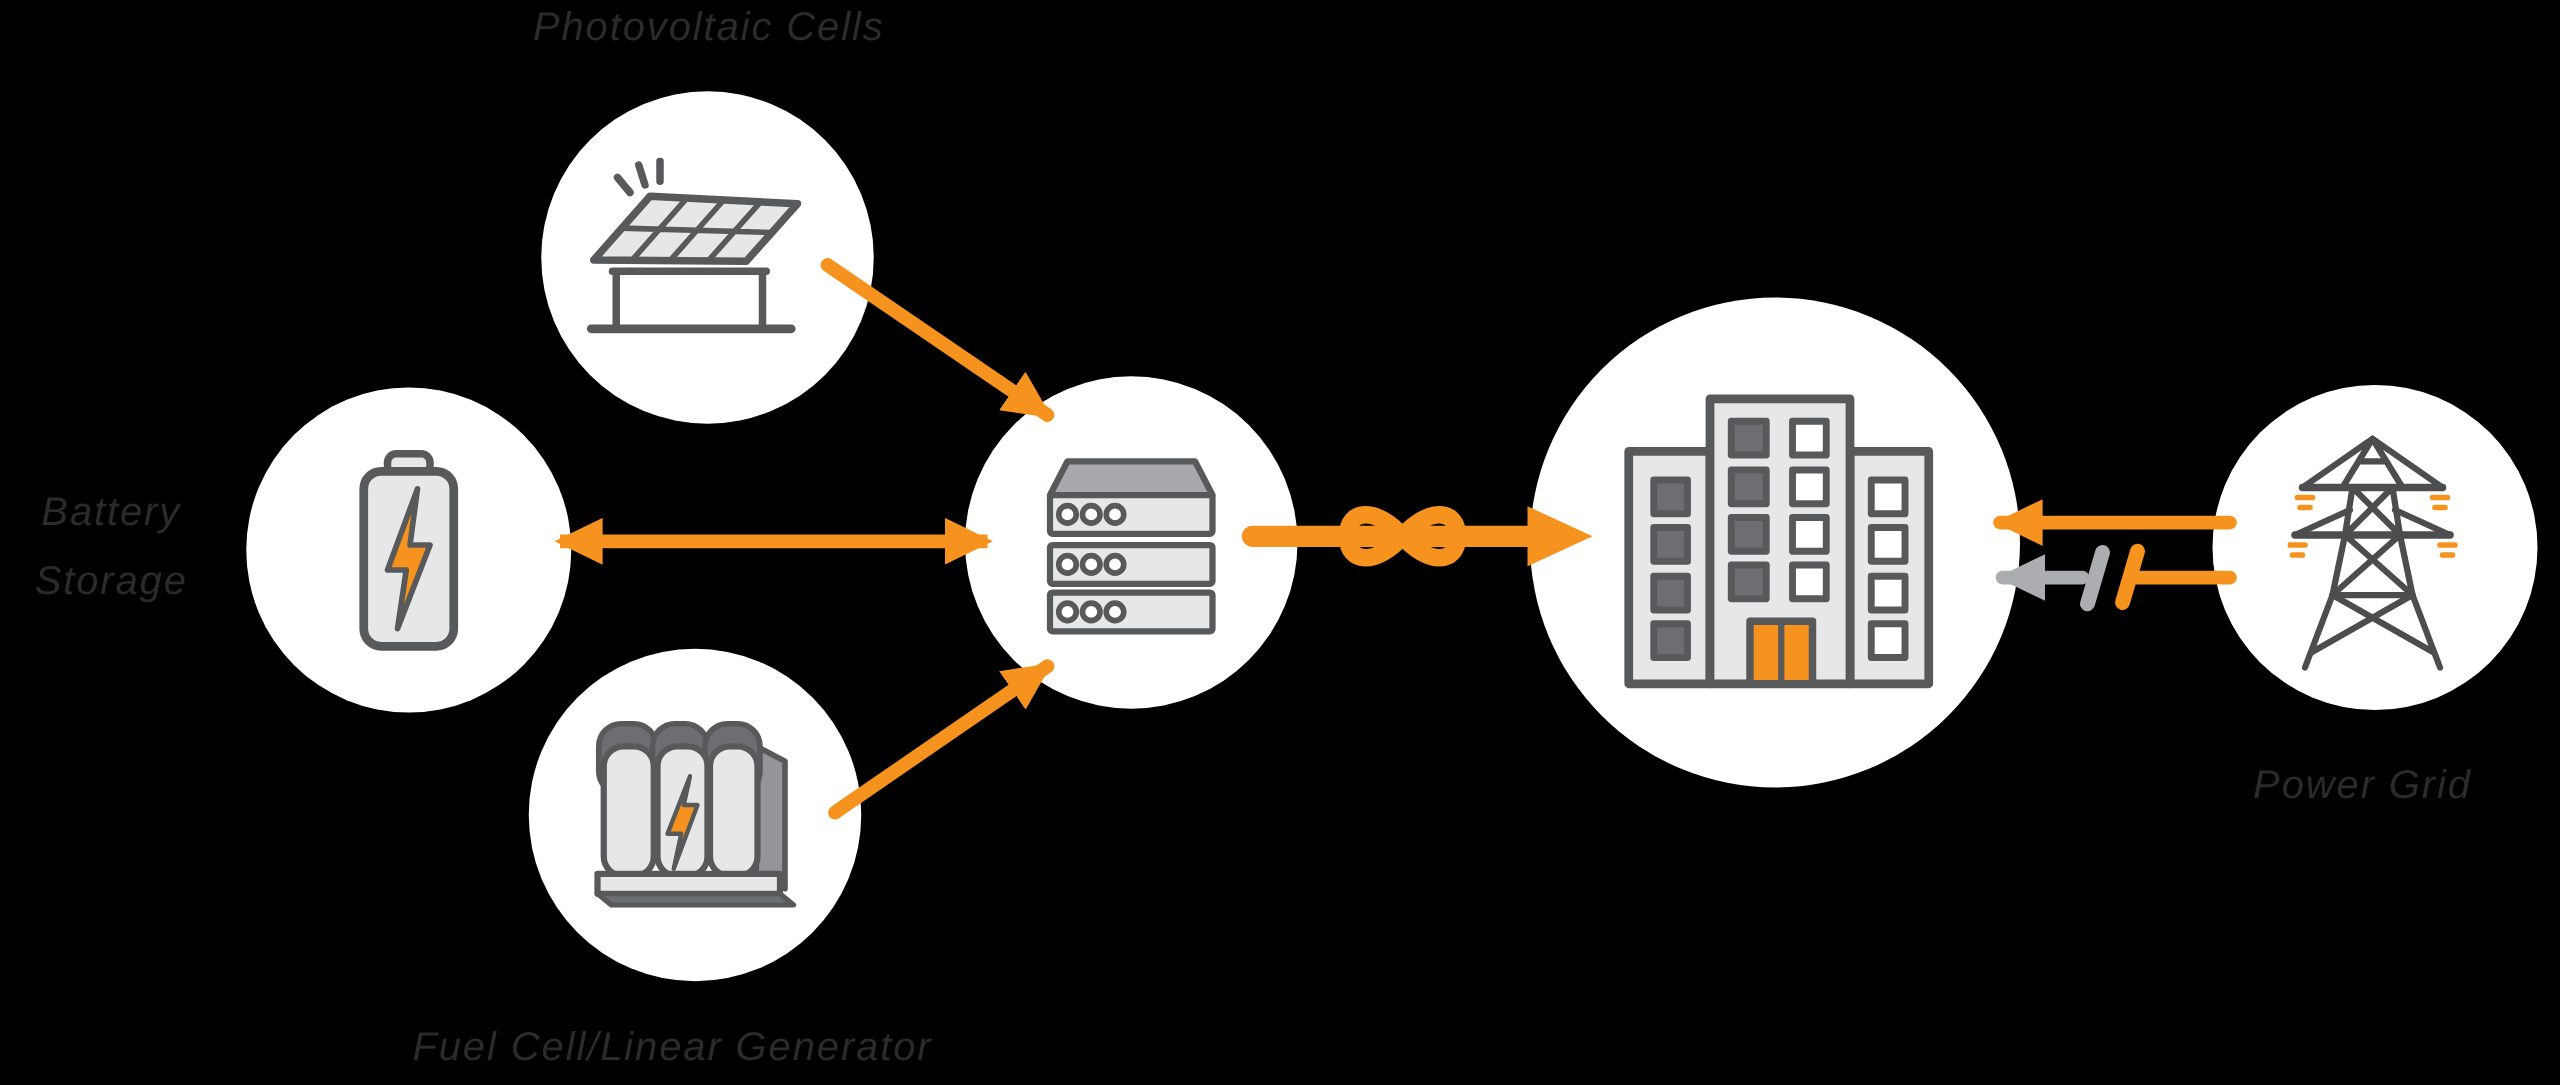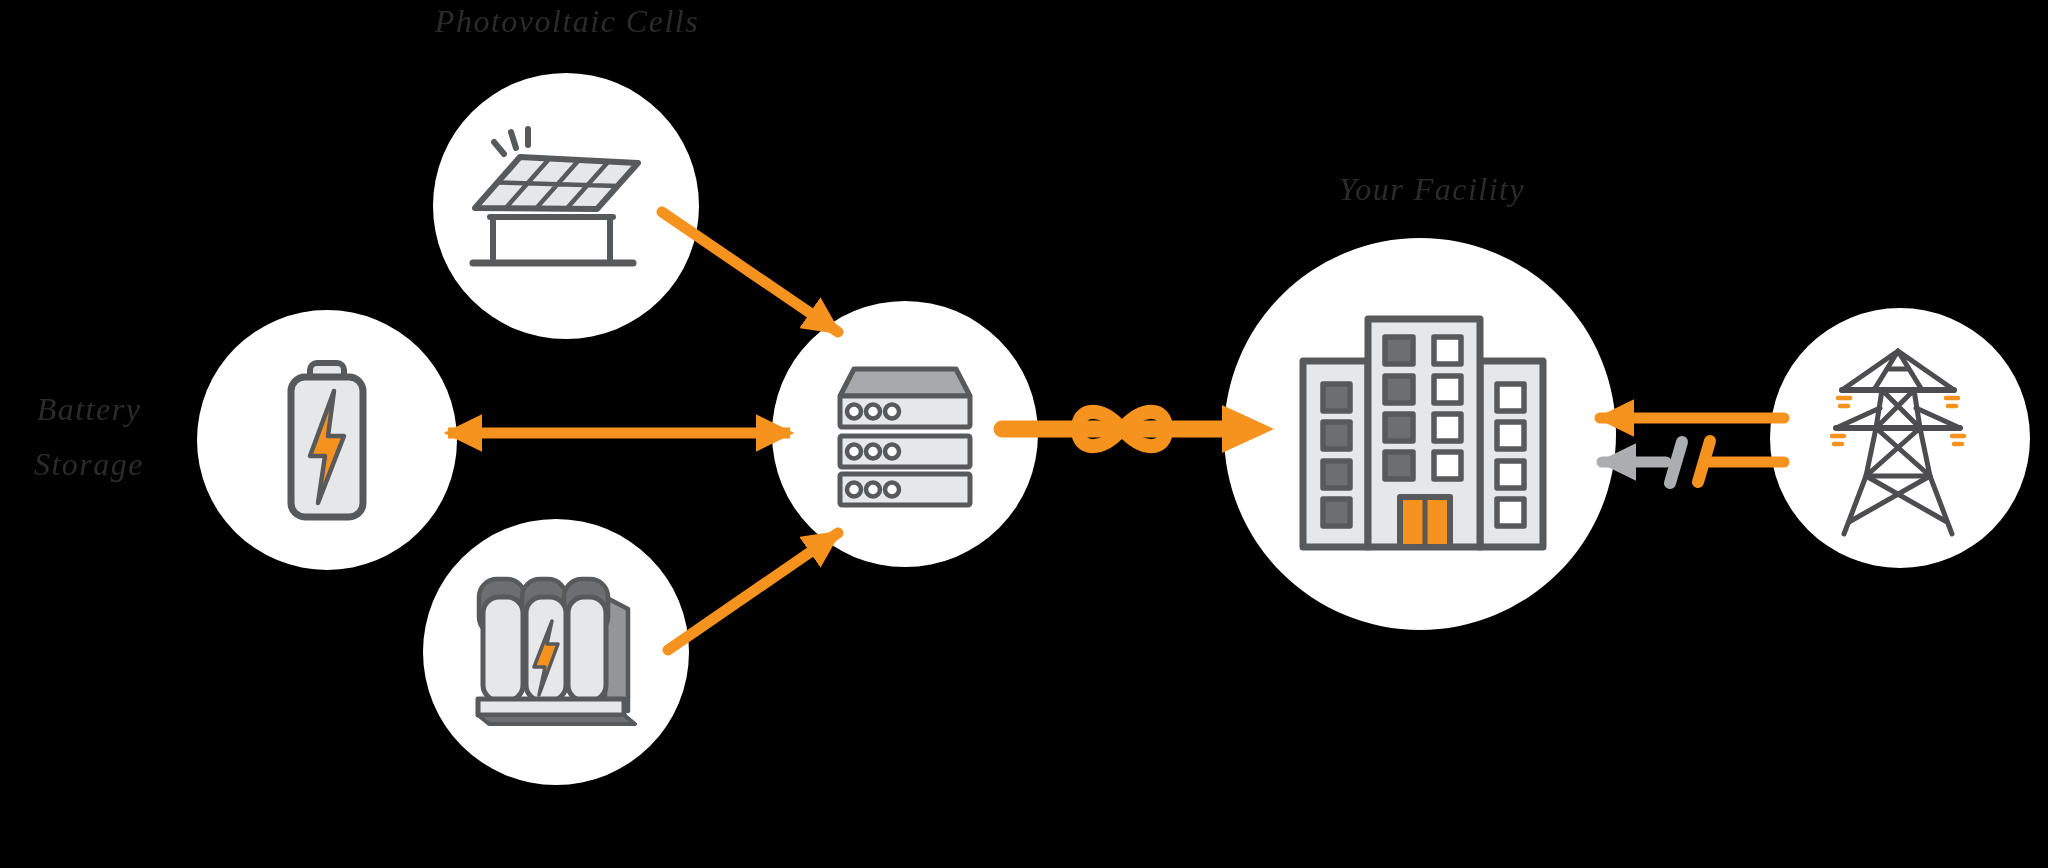--- a/index.html
+++ b/index.html
@@ -1,18 +1,18 @@
 <!DOCTYPE html>
 <html><head>
 <meta charset="utf-8">
 <style>
   html,body{margin:0;padding:0;background:#000;}
   #canvas{
     position:relative;width:2048px;height:860px;background:#000;overflow:hidden;
-    font-family:Liberation Serif, serif;
+    font-family:Liberation Sans, sans-serif;
   }
   .node{
     position:absolute;background:#fff;border-radius:50%;
     display:flex;align-items:center;justify-content:center;
   }
   .node svg{display:block;}
   .lbl{
     position:absolute;font-style:italic;font-weight:400;
     color:#2b2b2e;font-size:32px;letter-spacing:1.5px;line-height:55px;
   }
@@ -119,24 +119,25 @@
         <path d="M8,60 L20,60 M10,68 L18,68 M116,60 L128,60 M118,68 L126,68"></path>
         <path d="M2,98 L14,98 M4,106 L12,106 M122,98 L134,98 M124,106 L132,106"></path>
       </g>
     </svg>
   </div>
 
   <div class="lbl center" style="left:387px;top:-6px;width:360px;">Photovoltaic Cells</div>
 
   <div class="lbl center" style="left:-3px;top:382px;width:184px;">Battery Storage</div>
 
+  <div class="lbl center" style="left:286px;top:810px;width:504px;white-space:nowrap;">Fuel Cell/Linear Generator</div>
 
 
-  <div class="lbl center" style="left:1280px;top:162px;width:304px;white-space:nowrap;">Your Facility</div>
 
+  <div class="lbl center" style="left:1765px;top:600px;width:250px;white-space:nowrap;">Power Grid</div>
 
   <svg id="connectors" width="2048" height="868" viewBox="0 0 2048 868">
     <defs>
       <marker id="ah-o" orient="auto" markerUnits="strokeWidth" viewBox="0 0 3.6 3.4" markerWidth="3.6" markerHeight="3.4" refX="3.1" refY="1.7">
         <path d="M0,0 L3.5,1.7 L0,3.4 Z" fill="#F6921E"></path>
       </marker>
       <marker id="ah-o-rev" orient="auto-start-reverse" markerUnits="strokeWidth" viewBox="0 0 3.6 3.4" markerWidth="3.6" markerHeight="3.4" refX="3.1" refY="1.7">
         <path d="M0,0 L3.5,1.7 L0,3.4 Z" fill="#F6921E"></path>
       </marker>
       <marker id="ah-g" orient="auto" markerUnits="strokeWidth" viewBox="0 0 3.6 3.4" markerWidth="3.6" markerHeight="3.4" refX="3.1" refY="1.7">

